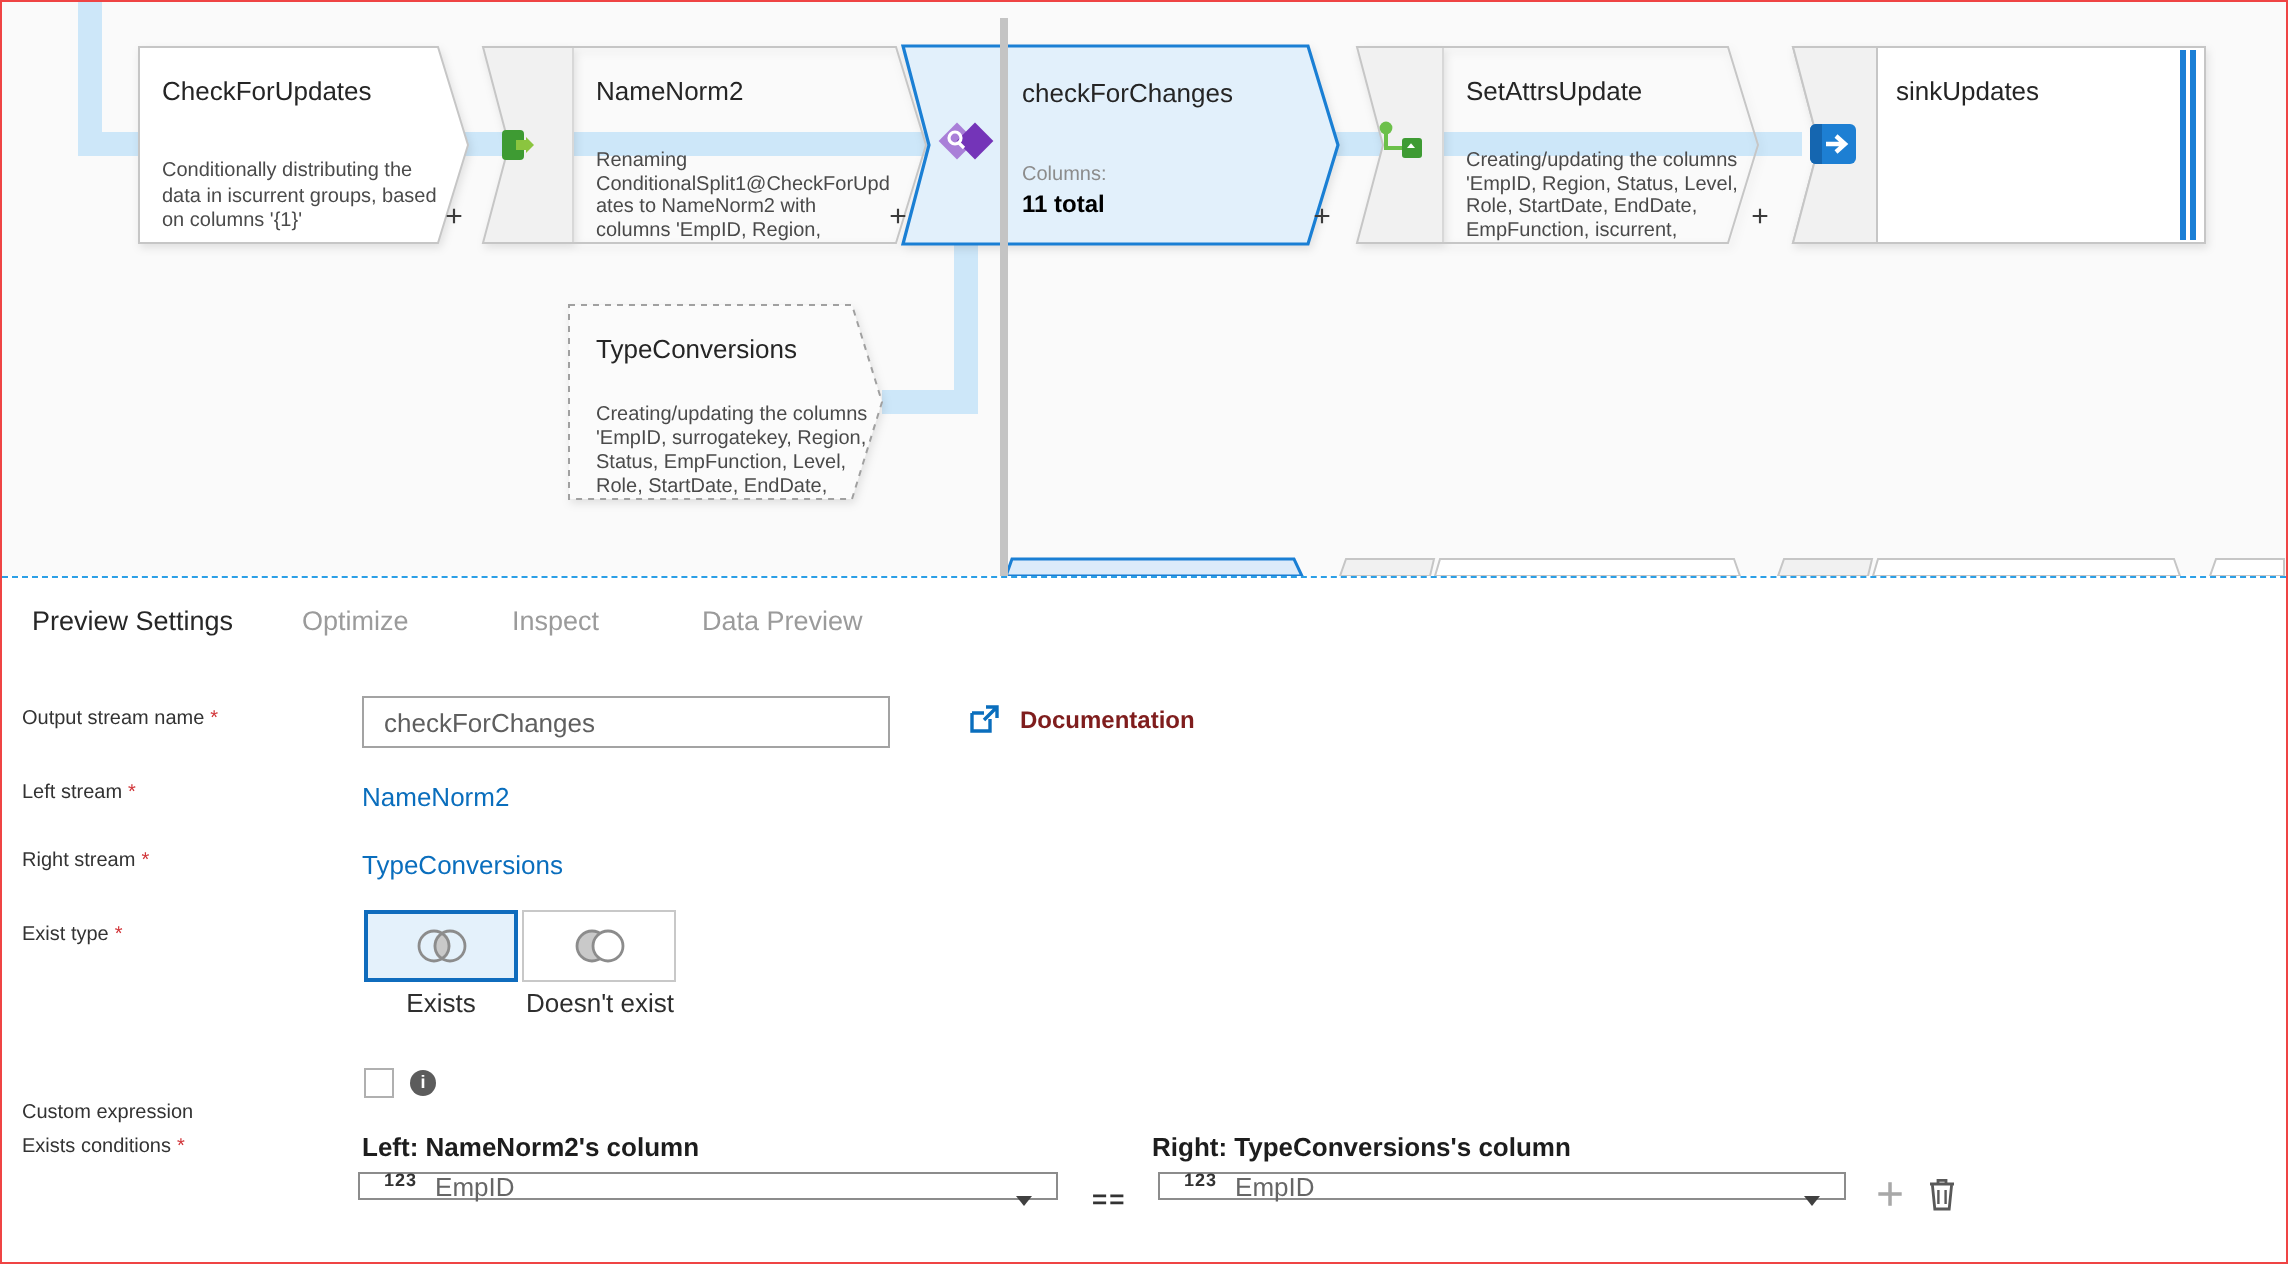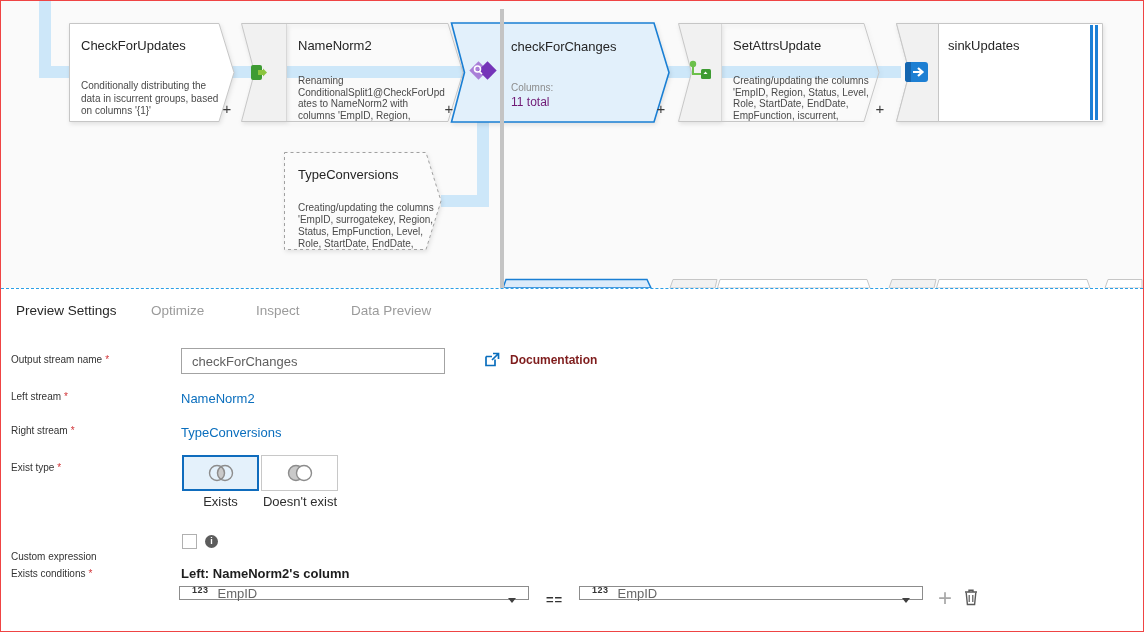--- a/index.html
+++ b/index.html
@@ -7,21 +7,21 @@
   body { font-family: "Liberation Sans", sans-serif; background:#fff; }
   .app { position:relative; width:1144px; height:632px; border:1px solid #ef4444; overflow:hidden; background:#fff; }
 
   
   .canvas { position:absolute; left:0; top:0; width:1142px; height:287px; background:#fafafa; overflow:hidden; }
   .canvas svg { position:absolute; left:0; top:0; }
   .node-title { position:absolute; font-size:13px; color:#252525; white-space:nowrap; }
   .node-desc  { position:absolute; font-size:10px; line-height:11.5px; color:#4a4a4a; overflow:hidden; }
   .node-plus  { position:absolute; font-size:15px; color:#3b3b3b; width:16px; height:16px; text-align:center; line-height:16px; cursor:pointer; }
   .cols-label { position:absolute; font-size:10px; color:#8c8c8c; }
-  .cols-value { position:absolute; font-size:12px; font-weight:normal; color:#701a75; }
+  .cols-value { position:absolute; font-size:12px; font-weight:bold; color:#000000; }
   .node-icon  { position:absolute; }
 
   
   .splitter { position:absolute; left:0; top:287px; width:1142px; height:0; border-top:1px dashed #2b9fe6; }
   .collapse-dash { position:absolute; left:1110px; top:290px; width:18px; height:3px; background:#1a1a1a; cursor:pointer; }
 
   
   .panel { position:absolute; left:0; top:288px; width:1142px; height:342px; background:#fff; }
   .tab { position:absolute; top:14px; font-size:13.5px; color:#9b9b9b; cursor:pointer; white-space:nowrap; }
   .tab.active { color:#272727; }
@@ -199,20 +199,21 @@
     <div class="vlabel" style="left:256px; top:205px; width:86px;">Doesn't exist</div>
 
     <div class="flabel" style="top:262px;">Custom expression</div>
     <div class="checkbox" style="left:181px; top:245px;"></div>
     <div class="info-icon" style="left:204px; top:246px;">i</div>
 
     <div class="flabel" style="top:279px;">
       <span>Exists conditions</span><span class="req">*</span>
     </div>
     <div class="cond-header" style="left:180px; top:277px;">Left: NameNorm2's column</div>
+    <div class="cond-header" style="left:575px; top:277px;">Right: TypeConversions's column</div>
 
     <div class="dropdown" style="left:178px; top:297px; width:350px;">
       <span class="dd-badge">123</span>
       <span class="dd-value">EmpID</span>
       <span class="dd-caret"></span>
     </div>
     <div class="op" style="left:545px; top:303px;">==</div>
     <div class="dropdown" style="left:578px; top:297px; width:344px;">
       <span class="dd-badge">123</span>
       <span class="dd-value">EmpID</span>

